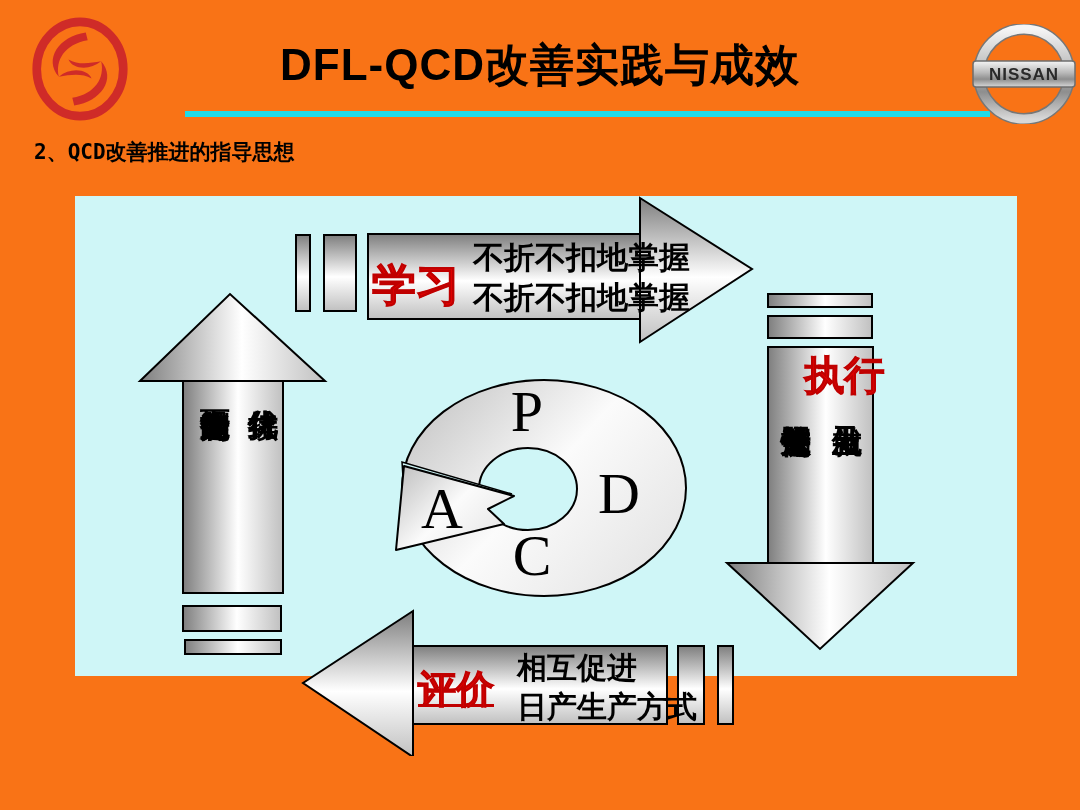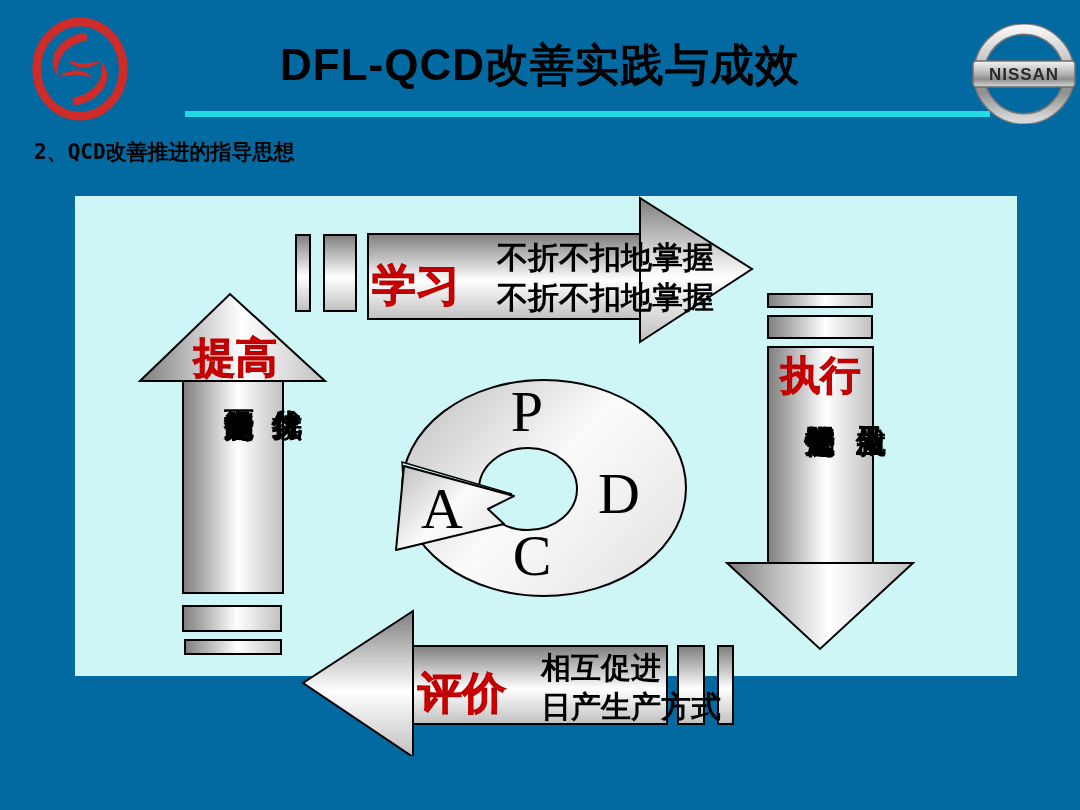--- a/index.html
+++ b/index.html
@@ -1,33 +1,33 @@
 <!DOCTYPE html>
 <html><head>
 <meta charset="utf-8">
 <style>
   html,body{margin:0;padding:0;background:#fff;}
-  .slide{position:relative;width:1080px;height:810px;background:#0369a1;overflow:hidden;
+  .slide{position:relative;width:1080px;height:810px;background:#f97316;overflow:hidden;
          font-family:"Liberation Sans","DejaVu Sans",sans-serif;}
   
   .df-logo{position:absolute;left:30px;top:16px;width:100px;height:106px;}
   .nissan-logo{position:absolute;left:972px;top:24px;width:104px;height:100px;}
   .title{position:absolute;left:150px;right:150px;top:36px;text-align:center;
          font-size:44px;font-weight:bold;color:#000;letter-spacing:1px;
          font-family:"Liberation Sans","DejaVu Sans",sans-serif;}
   .underline{position:absolute;left:185px;top:111px;width:805px;height:6px;background:#1fdce7;}
   .section-heading{position:absolute;left:34px;top:138px;font-size:21px;font-weight:bold;color:#000;
          font-family:"DejaVu Sans Mono","Liberation Sans",sans-serif;}
   
   .diagram{position:absolute;left:75px;top:196px;width:942px;height:480px;background:#cff6f7;}
   .diagram svg.shapes{position:absolute;left:0;top:0;}
   .overlay{position:absolute;margin:0;white-space:nowrap;}
   .red-label{color:#e60000;font-weight:900;font-family:"Liberation Sans","DejaVu Sans",sans-serif;
              -webkit-text-stroke:1px #c00000;}
-  .desc{color:#000;font-weight:bold;font-family:"Liberation Serif","DejaVu Serif",serif;margin-left:24px;}
+  .desc{color:#000;font-weight:bold;font-family:"Liberation Serif","DejaVu Serif",serif;}
   .vtext{writing-mode:vertical-rl;text-orientation:upright;}
   .vtext div{display:block;}
   .pdca-letter{position:absolute;transform:translate(-50%,-50%);font-family:"Liberation Serif","DejaVu Serif",serif;
                font-size:58px;color:#000;line-height:1;}
 </style>
 </head>
 <body>
 
 <div class="slide">
 
@@ -115,33 +115,32 @@
         <polygon points="329,270 439,300 413,313 429,328 321,354" fill="url(#gr)" stroke="#000" stroke-width="2" stroke-linejoin="round"></polygon>
       </g>
     </svg>
 
     <div class="overlay red-label" style="left:297px;top:60px;font-size:44px;">学习</div>
     <div class="overlay desc" style="left:398px;top:42px;font-size:31px;line-height:40px;">
       <div>不折不扣地掌握</div>
       <div>不折不扣地掌握</div>
     </div>
 
-    <div class="overlay red-label" style="left:693px;top:152px;width:105px;text-align:center;font-size:40px;">执行</div>
+    <div class="overlay red-label" style="left:693px;top:152px;width:105px;text-align:center;font-size:40px;padding-left:24px;">执行</div>
     <div class="overlay desc vtext" style="left:698px;top:206px;width:100px;height:250px;font-size:30px;line-height:1.7;">
       <div>马上就做</div>
       <div>依照计划快速推进</div>
     </div>
 
-    <div class="overlay red-label" style="left:108px;top:134px;width:105px;text-align:center;font-size:42px;">提高</div>
     <div class="overlay desc vtext" style="left:102px;top:190px;width:110px;height:270px;font-size:30px;line-height:1.6;">
       <div>持续优化</div>
       <div>全面提升制造能力</div>
     </div>
 
-    <div class="overlay red-label" style="left:343px;top:468px;font-size:44px;">评价</div>
+    <div class="overlay red-label" style="left:343px;top:468px;font-size:38px;text-decoration:underline;">评价</div>
     <div class="overlay desc" style="left:442px;top:452px;font-size:30px;line-height:39px;">
       <div>相互促进</div>
       <div>日产生产方式</div>
     </div>
 
     <div class="pdca-letter" style="left:452px;top:216px;">P</div>
     <div class="pdca-letter" style="left:544px;top:298px;">D</div>
     <div class="pdca-letter" style="left:457px;top:360px;">C</div>
     <div class="pdca-letter" style="left:367px;top:313px;">A</div>
   </div>

